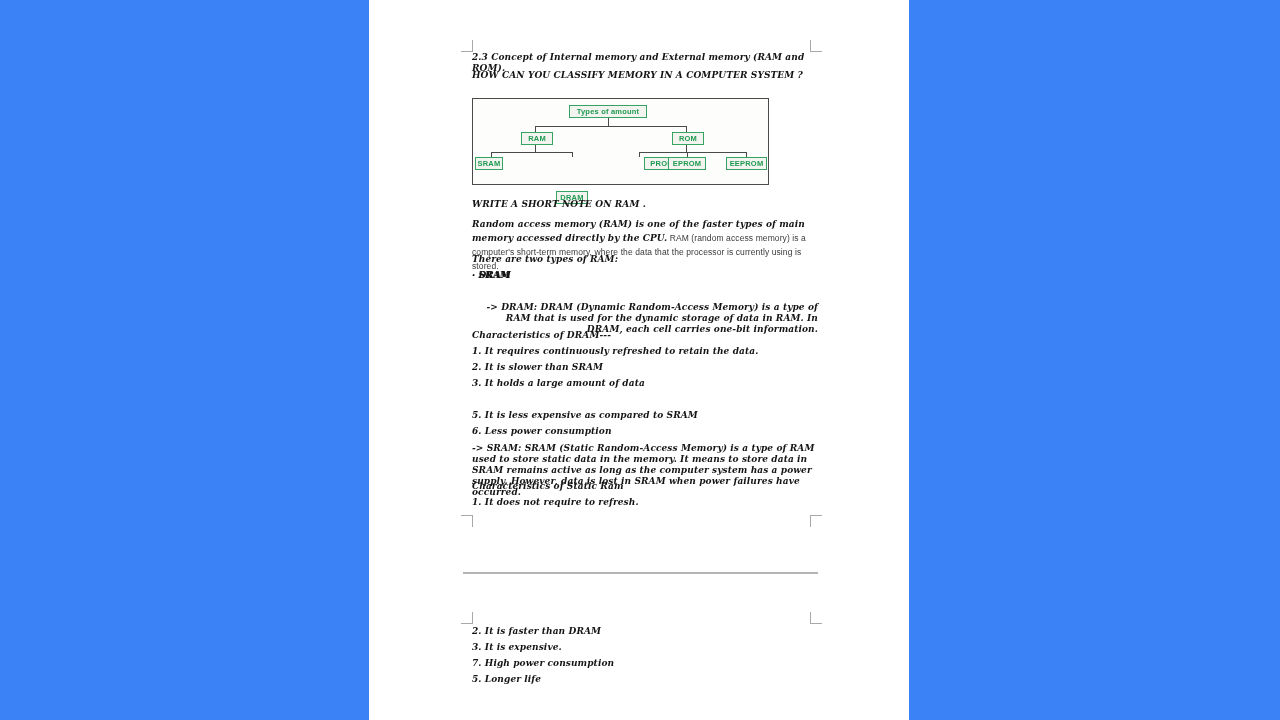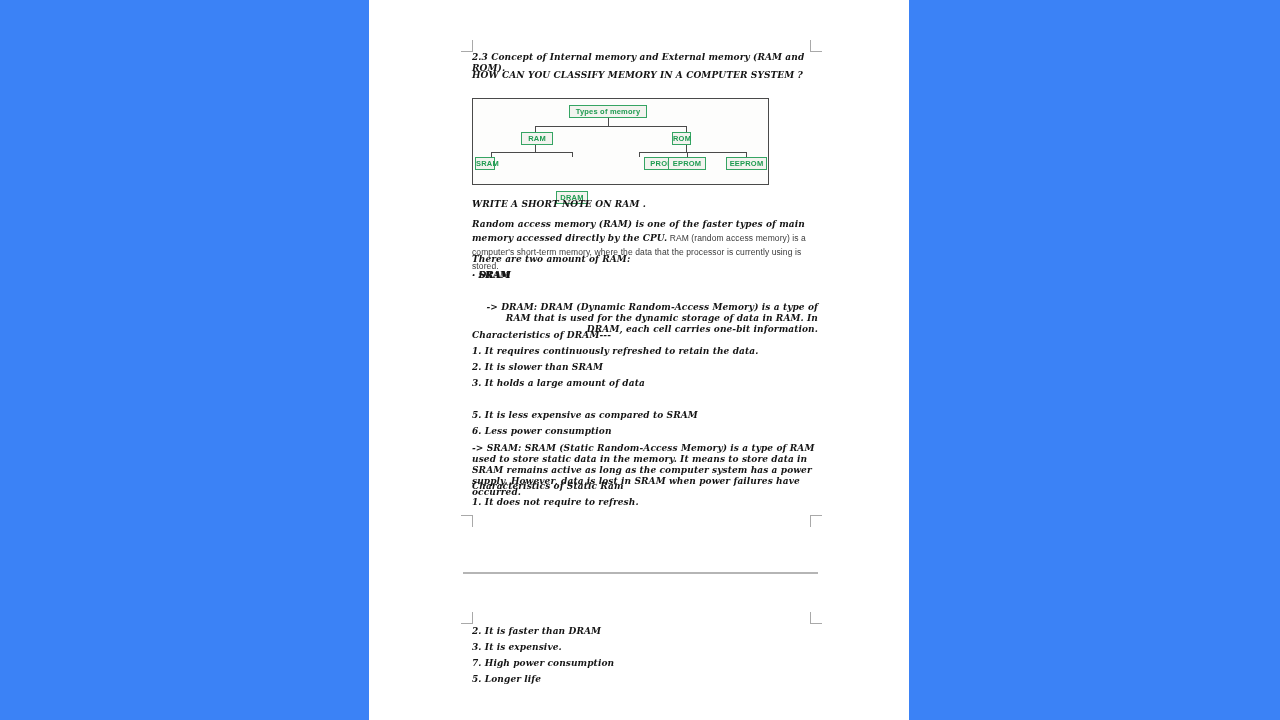--- a/index.html
+++ b/index.html
@@ -72,35 +72,35 @@
     <div class="dline vline" style="left:62px;top:46px;height:7px;"></div>
     <div class="dline hline" style="left:18px;top:53px;width:82px;"></div>
     <div class="dline vline" style="left:18px;top:53px;height:5px;"></div>
     <div class="dline vline" style="left:99px;top:53px;height:5px;"></div>
     <div class="dline vline" style="left:213px;top:46px;height:7px;"></div>
     <div class="dline hline" style="left:166px;top:53px;width:108px;"></div>
     <div class="dline vline" style="left:166px;top:53px;height:5px;"></div>
     <div class="dline vline" style="left:214px;top:53px;height:5px;"></div>
     <div class="dline vline" style="left:273px;top:53px;height:5px;"></div>
 
-    <div class="dbox" style="left:96px;top:6px;width:78px;">Types of memory</div>
+    <div class="dbox" style="left:96px;top:6px;width:78px;">Types of amount</div>
     <div class="dbox" style="left:48px;top:33px;width:32px;">RAM</div>
-    <div class="dbox" style="left:199px;top:33px;width:19px;">ROM</div>
-    <div class="dbox" style="left:2px;top:58px;width:20px;">SRAM</div>
+    <div class="dbox" style="left:199px;top:33px;width:32px;">ROM</div>
+    <div class="dbox" style="left:2px;top:58px;width:28px;">SRAM</div>
     <div class="dbox" style="left:83px;top:58px;width:32px;margin-top:34px;">DRAM</div>
     <div class="dbox" style="left:151px;top:58px;width:36px;margin-left:20px;">PROM</div>
     <div class="dbox" style="left:195px;top:58px;width:38px;">EPROM</div>
     <div class="dbox" style="left:253px;top:58px;width:41px;">EEPROM</div>
   </div>
 
   <div class="tline bi" style="top:199px;">WRITE A SHORT NOTE ON RAM .</div>
 
   <div class="tline" style="top:216px;line-height:11px;"><span class="bi">Random access memory (RAM) is one of the faster types of main memory accessed directly by the CPU.</span><span class="plain"> RAM (random access memory) is a computer's short-term memory, where the data that the processor is currently using is stored.</span></div>
 
-  <div class="tline bi" style="top:254px;">There are two amount of RAM:</div>
+  <div class="tline bi" style="top:254px;">There are two types of RAM:</div>
   <div class="tline bi" style="top:270px;">· SRAM</div>
   <div class="tline bi" style="top:270px;">· DRAM</div>
 
   <div class="tline bi" style="top:302px;text-align:right;">-&gt; DRAM: DRAM (Dynamic Random-Access Memory) is a type of RAM that is used for the dynamic storage of data in RAM. In DRAM, each cell carries one-bit information.</div>
 
   <div class="tline bi" style="top:330px;">Characteristics of DRAM---</div>
   <div class="tline bi" style="top:346px;">1. It requires continuously refreshed to retain the data.</div>
   <div class="tline bi" style="top:362px;">2. It is slower than SRAM</div>
   <div class="tline bi" style="top:378px;">3. It holds a large amount of data</div>
   <div class="tline bi" style="top:410px;">5. It is less expensive as compared to SRAM</div>

